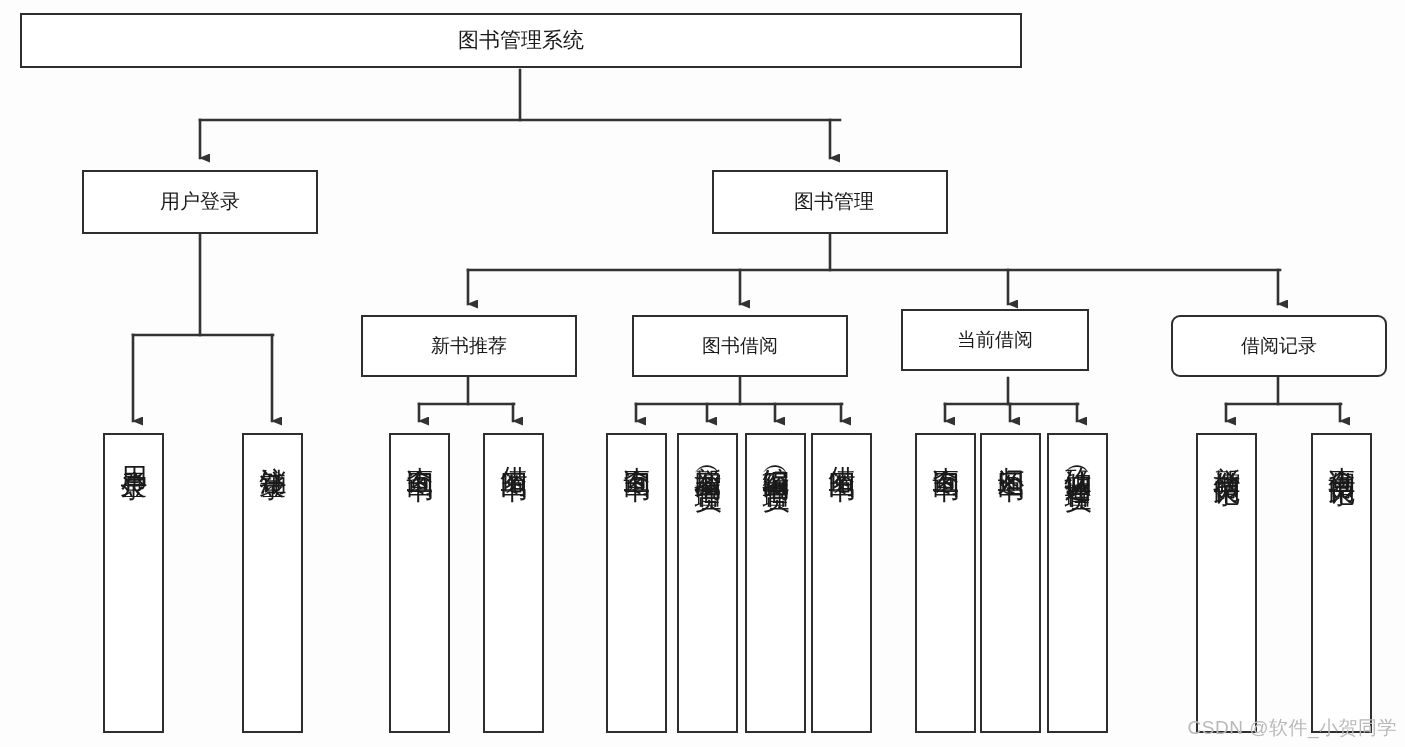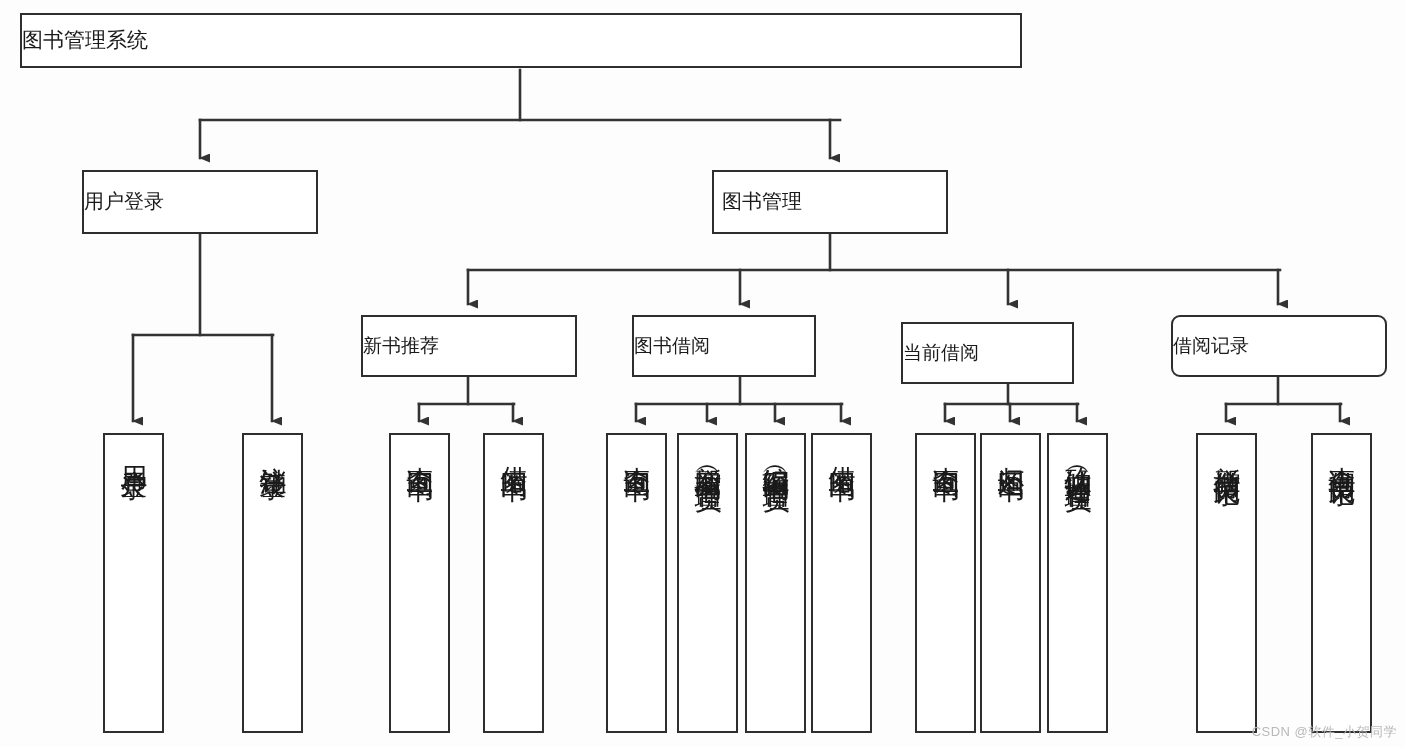--- a/index.html
+++ b/index.html
@@ -25,20 +25,21 @@
     width: 1405px;
     height: 747px;
   }
   .node {
     position: absolute;
     box-sizing: border-box;
     background: #ffffff;
     border: 2px solid #2e2e2e;
     display: flex;
     align-items: center;
+    justify-content: center;
     color: #1a1a1a;
   }
   .node .label {
     display: block;
     text-align: center;
     line-height: 1.18;
     white-space: nowrap;
   }
   .node-root .label { font-size: 21px; }
   .node-l1 .label   { font-size: 20px; }
@@ -56,21 +57,21 @@
     font-size: 27px;
     line-height: 1.0;
     letter-spacing: 3px;
     white-space: nowrap;
     text-align: left;
   }
   .watermark {
     position: absolute;
     right: 8px;
     bottom: 6px;
-    font-size: 13px;
+    font-size: 19px;
     color: #b9b9b9;
     letter-spacing: 0.5px;
     white-space: nowrap;
     pointer-events: none;
   }
 </style>
 </head>
 <body>
 
 <div id="canvas">
@@ -132,24 +133,24 @@
   <div class="node node-l1" style="left:82px; top:170px; width:236px; height:64px;">
     <span class="label">用户登录</span>
   </div>
   <div class="node node-l1" style="left:712px; top:170px; width:236px; height:64px;padding-left:8px;">
     <span class="label">图书管理</span>
   </div>
 
   <div class="node node-l2" style="left:361px; top:315px; width:216px; height:62px;">
     <span class="label">新书推荐</span>
   </div>
-  <div class="node node-l2" style="left:632px; top:315px; width:184px; height:62px;">
+  <div class="node node-l2" style="left:632px; top:315px; width:216px; height:62px;">
     <span class="label">图书借阅</span>
   </div>
-  <div class="node node-l2" style="left:901px; top:322px; width:173px; height:62px;">
+  <div class="node node-l2" style="left:901px; top:309px; width:188px; height:62px;">
     <span class="label">当前借阅</span>
   </div>
   <div class="node node-l2" style="left:1171px; top:315px; width:216px; height:62px;border-radius:9px;">
     <span class="label">借阅记录</span>
   </div>
 
   <div class="node node-leaf" style="left:103px; top:433px; width:61px; height:300px;">
     <span class="label">用户登录</span>
   </div>
   <div class="node node-leaf" style="left:242px; top:433px; width:61px; height:300px;">

